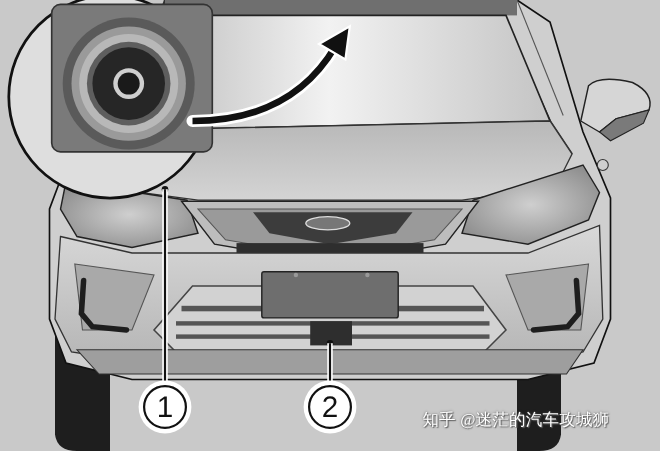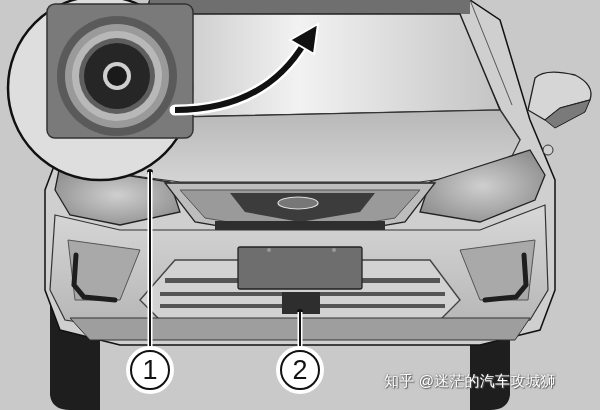--- a/index.html
+++ b/index.html
@@ -7,21 +7,21 @@
     .stage { position: relative; width: 600px; height: 410px; background: #c9c9c9; overflow: hidden; }
     svg.art { position: absolute; left: 0; top: 0; }
     .callout-label {
       position: absolute; width: 36px; height: 36px; border-radius: 50%;
       background: #ffffff; border: 2px solid #111; box-shadow: 0 0 0 4px #ffffff;
       display: flex; align-items: center; justify-content: center;
       font-family: "Liberation Sans", sans-serif; font-size: 27px; color: #111; line-height: 1;
     }
     .watermark {
       position: absolute; left: 384px; top: 372px;
-      font-family: Liberation Sans, sans-serif; font-size: 15px; color: #ffffff;
+      font-family: Liberation Serif, serif; font-size: 15px; color: #ffffff;
       text-shadow: 0 0 2px #555, 1px 1px 1px #666; letter-spacing: 0.2px; white-space: nowrap;
     }
   </style>
 </head>
 <body>
 
 <div class="stage">
   <svg class="art" width="600" height="410" viewBox="0 0 600 410">
     <defs>
       <linearGradient id="glass" x1="0" x2="1" y1="0" y2="0">

